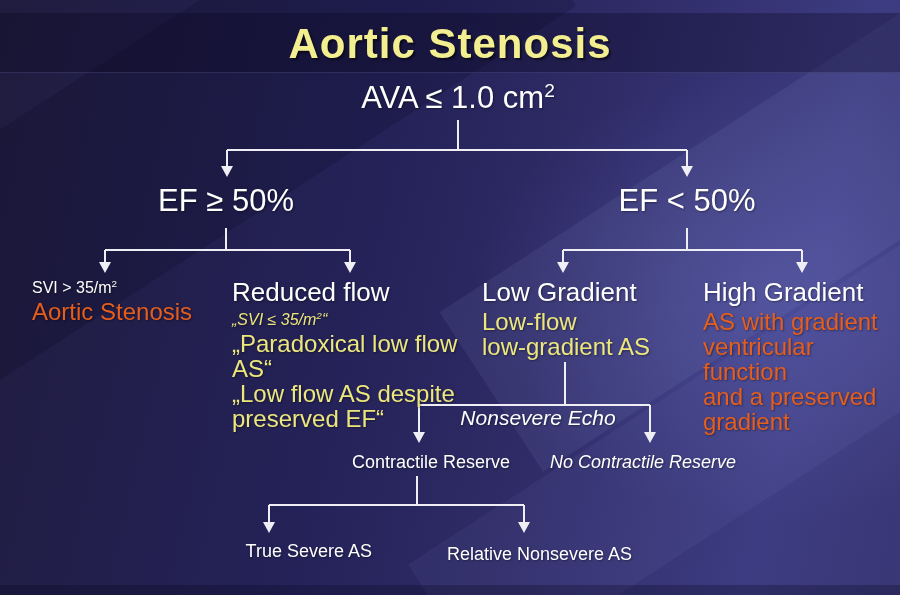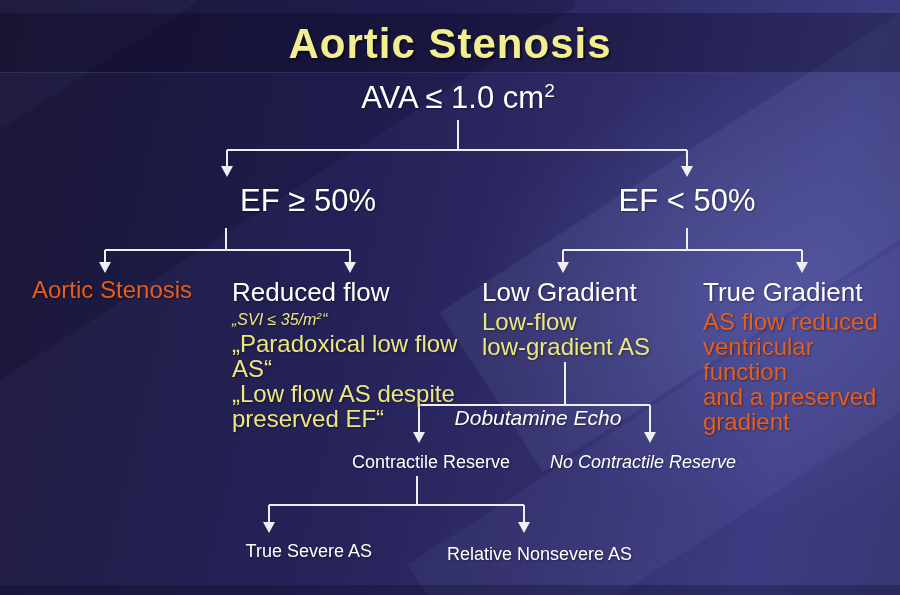--- a/index.html
+++ b/index.html
@@ -27,21 +27,21 @@
   .txt{position:absolute;color:#fff;text-shadow:1px 1px 2px rgba(0,0,0,0.38);}
   .center{text-align:center;}
   .slide-title{
     left:0;top:20px;width:900px;
     font-size:42px;font-weight:700;letter-spacing:1px;
     color:var(--title-yellow,#f3ef90);
     text-shadow:2px 2px 2px rgba(0,0,0,0.55);
   }
   .root-node{left:8px;top:80px;width:900px;font-size:31px;}
   .ef-node{top:183px;width:300px;font-size:31px;}
-  .ef-left{left:76px;text-align:right;}
+  .ef-left{left:76px;}
   .ef-right{left:537px;text-align:center;}
   sup{font-size:62%;vertical-align:super;line-height:0;}
   .col{position:absolute;top:277px;text-shadow:1px 1px 2px rgba(0,0,0,0.38);}
   .col-title{font-size:26px;color:#fff;line-height:31px;margin-bottom:1px;}
   .small-line{font-size:16px;line-height:22px;color:#fff;}
   .body-line{font-size:24px;line-height:25px;}
   .yellow{color:var(--accent-yellow,#ece77d);}
   .orange{color:var(--accent-orange,#e55e1b);}
   .italic{font-style:italic;}
   .dobutamine{left:419px;top:406px;width:238px;font-size:21px;font-style:italic;}
@@ -87,46 +87,47 @@
   </svg>
 
   <div class="txt center slide-title">Aortic Stenosis</div>
 
   <div class="txt center root-node"><span>AVA ≤ 1.0 cm</span><sup>2</sup></div>
 
   <div class="txt center ef-node ef-left">EF ≥ 50%</div>
   <div class="txt center ef-node ef-right">EF &lt; 50%</div>
 
   <div class="col" style="left:32px;width:200px;">
+    <div class="small-line"><span>SVI &gt; 35/m</span><sup>2</sup></div>
     <div class="body-line orange">Aortic Stenosis</div>
   </div>
 
   <div class="col" style="left:232px;width:228px;">
     <div class="col-title">Reduced flow</div>
     <div class="small-line yellow italic"><span>„SVI ≤ 35/m</span><sup>2</sup><span>“</span></div>
     <div class="body-line yellow">„Paradoxical low flow AS“</div>
     <div class="body-line yellow">„Low flow AS despite</div>
     <div class="body-line yellow">preserved EF“</div>
   </div>
 
   <div class="col" style="left:482px;width:200px;">
     <div class="col-title">Low Gradient</div>
     <div class="body-line yellow">Low-flow</div>
     <div class="body-line yellow">low-gradient AS</div>
   </div>
 
   <div class="col" style="left:703px;width:192px;">
-    <div class="col-title">True Gradient</div>
-    <div class="body-line orange">AS flow reduced</div>
+    <div class="col-title">High Gradient</div>
+    <div class="body-line orange">AS with gradient</div>
     <div class="body-line orange">ventricular function</div>
     <div class="body-line orange">and a preserved</div>
     <div class="body-line orange">gradient</div>
   </div>
 
-  <div class="txt center dobutamine">Dobutamine Echo</div>
+  <div class="txt center dobutamine">Nonsevere Echo</div>
 
   <div class="txt center leaf contractile">Contractile Reserve</div>
   <div class="txt center leaf no-contractile">No Contractile Reserve</div>
 
   <div class="txt center leaf true-severe">True Severe AS</div>
   <div class="txt center leaf relative-nonsevere">Relative Nonsevere AS</div>
 
 </div>
 
 </body></html>

